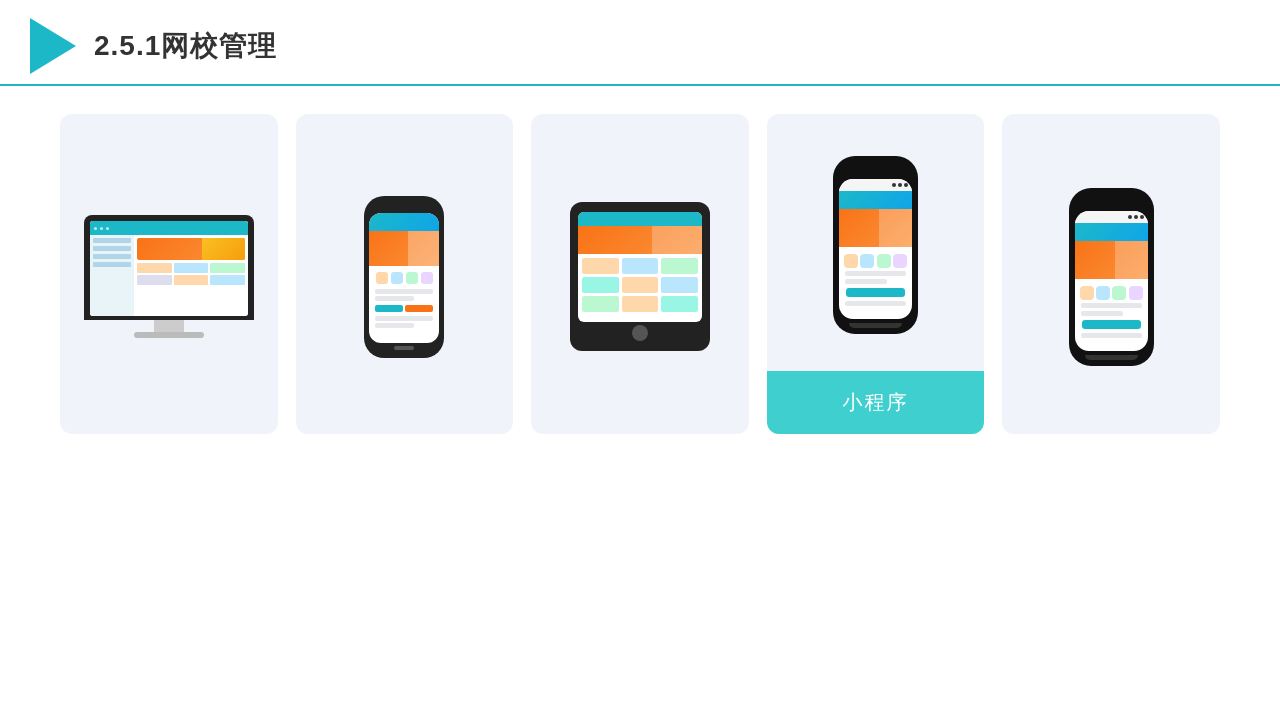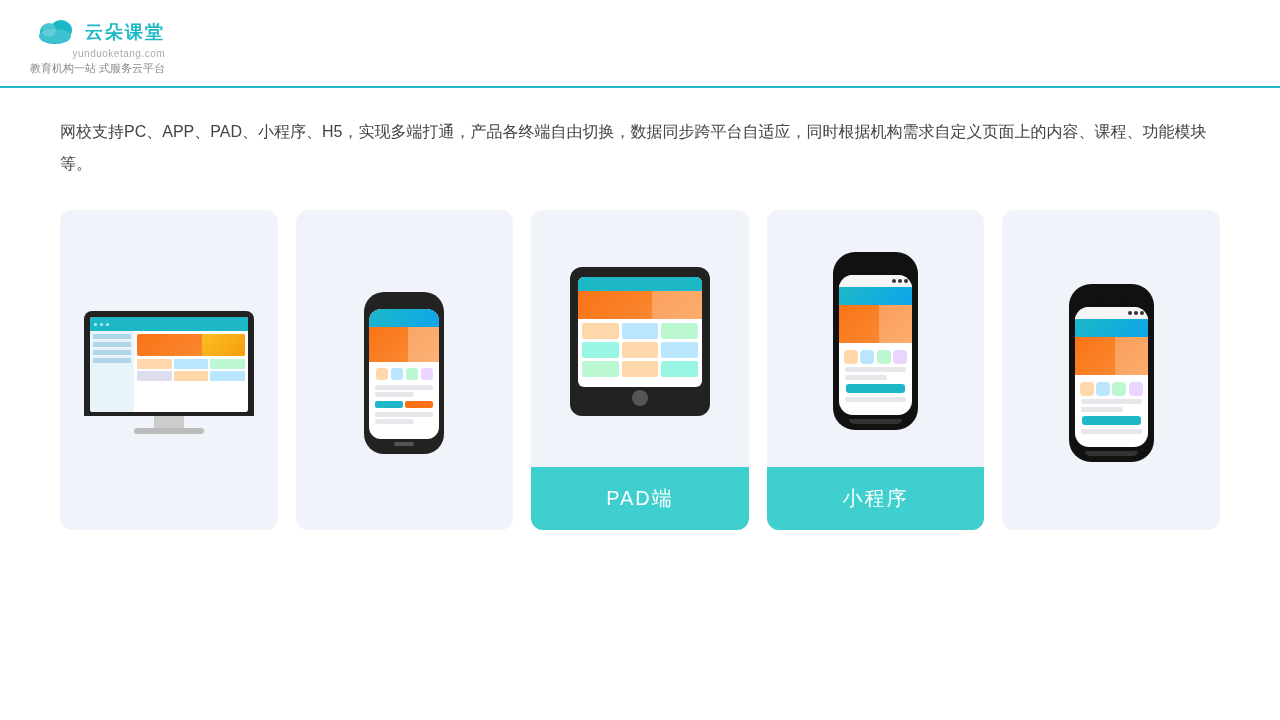--- a/index.html
+++ b/index.html
@@ -541,43 +541,27 @@
       height: 5px;
       background: #333;
       border-radius: 0 0 14px 14px;
       margin: 4px 10px 0 10px;
     }
   </style>
 </head>
 <body>
 
 <div class="header">
-  <div class="header-right">
-    <div class="brand-logo">
-      <div class="brand-logo-top">
-
-        <svg width="44" height="28" viewBox="0 0 44 28">
-          <ellipse cx="20" cy="18" rx="16" ry="8" fill="#1db8c8"></ellipse>
-          <ellipse cx="14" cy="14" rx="9" ry="9" fill="#1db8c8"></ellipse>
-          <ellipse cx="26" cy="12" rx="11" ry="10" fill="#1db8c8"></ellipse>
-          <ellipse cx="20" cy="18" rx="16" ry="7" fill="#fff" opacity="0.15"></ellipse>
-
-          <ellipse cx="14" cy="12" rx="7" ry="7" fill="#fff" opacity="0.2"></ellipse>
-        </svg>
-        <span class="brand-name">云朵课堂</span>
-      </div>
-      <span class="brand-url">yunduoketang.com</span>
-      <span class="brand-tagline">教育机构一站
-式服务云平台</span>
-    </div>
+  <div class="header-left">
+    <div class="logo-triangle"></div>
+    <span class="page-title">2.5.1网校管理</span>
   </div>
 </div>
 
 <div class="main-content">
-  <p class="description">网校支持PC、APP、PAD、小程序、H5，实现多端打通，产品各终端自由切换，数据同步跨平台自适应，同时根据机构需求自定义页面上的内容、课程、功能模块等。</p>
 
   <div class="cards-container">
 
     <div class="device-card">
       <div class="card-image-area">
         <div class="pc-mockup">
           <div class="pc-screen-outer">
             <div class="pc-screen-inner">
               <div class="pc-screen-content">
                 <div class="pc-screen-top-bar">
@@ -668,21 +652,20 @@
                   <div class="tablet-card green"></div>
                   <div class="tablet-card"></div>
                   <div class="tablet-card teal"></div>
                 </div>
               </div>
             </div>
             <div class="tablet-home-btn"></div>
           </div>
         </div>
       </div>
-      <div class="card-label">PAD端</div>
     </div>
 
     <div class="device-card">
       <div class="card-image-area">
         <div class="phone-mockup">
           <div class="mini-phone-outer">
             <div class="mini-phone-notch-area">
               <div class="mini-phone-notch"></div>
             </div>
             <div class="mini-phone-screen">

